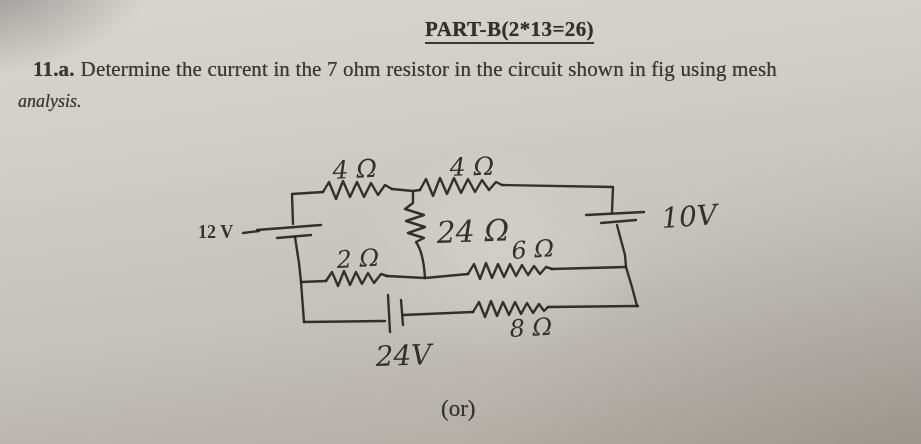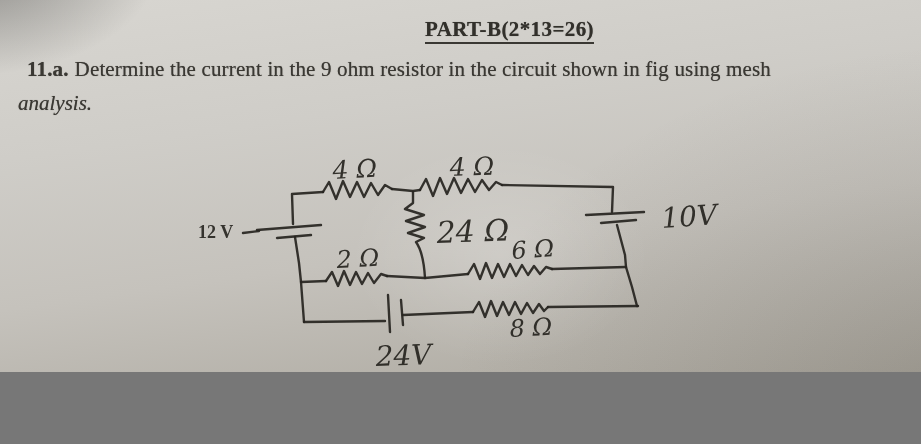--- a/index.html
+++ b/index.html
@@ -1,18 +1,18 @@
 <!DOCTYPE html>
 <html><head>
 <meta charset="utf-8">
 <style>
   html,body { margin:0; padding:0; background:#777; }
   .page {
     position:relative;
-    width:921px; height:372px;
+    width:921px; height:444px;
     overflow:hidden;
     font-family:"Liberation Serif", serif;
     background:
       radial-gradient(ellipse 280px 170px at -30px -40px, rgba(35,35,34,0.45), rgba(35,35,34,0) 68%),
       radial-gradient(ellipse 230px 170px at 500px 255px, rgba(255,255,255,0.18), rgba(255,255,255,0) 65%),
       radial-gradient(ellipse 760px 520px at 108% 112%, rgba(66,62,55,0.20), rgba(66,62,55,0) 72%),
       linear-gradient(172deg, #d8d6d1 0%, #cfcdc8 32%, #c5c2bc 62%, #aca89f 100%);
   }
   .header {
     position:absolute; top:17px; left:0; right:0;
@@ -23,24 +23,24 @@
     color:#32302b;
     text-shadow:0 0 0.7px rgba(50,48,43,0.75);
   }
   .header .underlined { border-bottom:2px solid #3a3833; padding-bottom:1px; }
   .q-line1 {
     position:absolute; left:27px; top:57px; width:880px;
     font-size:21px; color:#3a3833;
     letter-spacing:0.15px;
     text-shadow:0 0 0.7px rgba(55,53,48,0.7);
   }
-  .q-line1 .qnum { font-weight:bold; margin-right:6px; }
+  .q-line1 .qnum { font-weight:bold; margin-right:6px;margin-left:6px; }
   .q-line2 {
     position:absolute; left:18px; top:91px;
-    font-size:21px; font-style:italic; color:#3a3833;
+    font-size:18px; font-style:italic; color:#3a3833;
     text-shadow:0 0 0.7px rgba(55,53,48,0.7);
   }
   .circuit-svg {
     position:absolute; left:180px; top:135px;
     width:560px; height:250px;
   }
   .ink {
     stroke:#26241f; stroke-width:2.4; fill:none;
     stroke-linecap:round; stroke-linejoin:round;
     opacity:0.92;
@@ -65,21 +65,21 @@
 </head>
 <body>
 
 <div class="page">
 
   <div class="header">
     <span class="underlined">PART-B(2*13=26)</span>
   </div>
 
   <div class="q-line1">
-    <span class="qnum">11.a.</span><span>Determine the current in the 9 ohm resistor in the circuit shown in fig using mesh</span>
+    <span class="qnum">11.a.</span><span>Determine the current in the 7 ohm resistor in the circuit shown in fig using mesh</span>
   </div>
   <div class="q-line2">analysis.</div>
 
   <svg class="circuit-svg" viewBox="0 0 560 250" xmlns="http://www.w3.org/2000/svg">
 
     <path class="ink" d="M113,89 L112,59 L143,57"></path>
 
     <path class="ink" d="M143,57 L149,47 L156,64 L163,46 L170,62 L177,47 L184,62 L191,48 L198,60 L205,50 L212,54"></path>
     <path class="ink" d="M212,54 L233,56 L240,55"></path>
 

